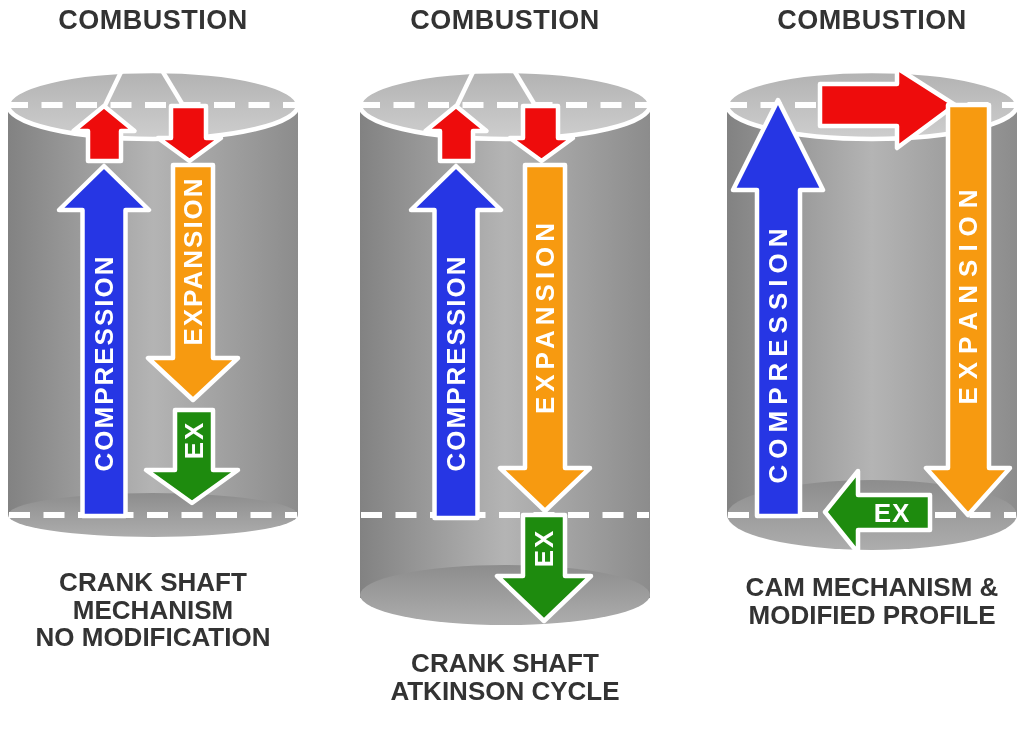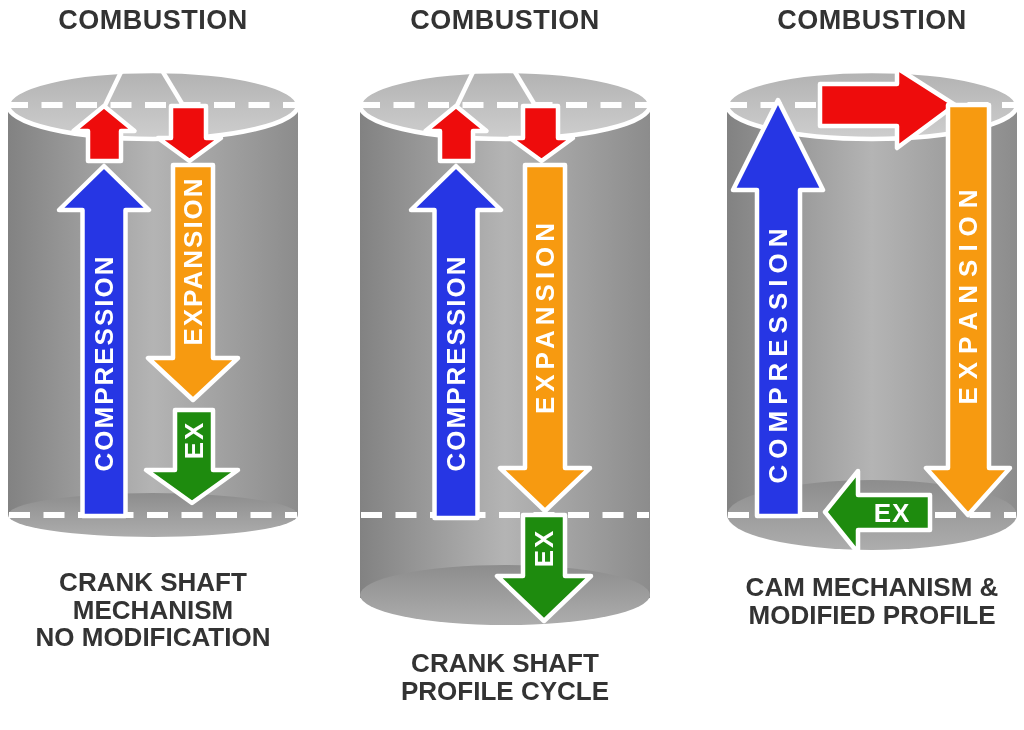--- a/index.html
+++ b/index.html
@@ -119,21 +119,21 @@
     <path class="arrow" fill="#f79a10" d="M170,102 L210,102 L210,405 L235,405 L190,448 L145,405 L170,405 Z"></path>
     <path class="arrow" fill="#1e8b0e" d="M168,452 L210,452 L210,513 L236,513 L189,558 L142,513 L168,513 Z"></path>
 
     <text class="vlabel" x="101" y="300" transform="rotate(-90 101 300)" dominant-baseline="central" letter-spacing="2">COMPRESSION</text>
     <text class="vlabel" x="190" y="253" transform="rotate(-90 190 253)" dominant-baseline="central" letter-spacing="5">EXPANSION</text>
     <text class="vlabel" x="189" y="485" transform="rotate(-90 189 485)" dominant-baseline="central" letter-spacing="2">EX</text>
   </svg>
 
   <div class="caption">
     <span>CRANK SHAFT</span>
-    <span>PROFILE CYCLE</span>
+    <span>ATKINSON CYCLE</span>
   </div>
 </div>
 
 <div class="panel" id="panel-right">
   <div class="cyl-title">COMBUSTION</div>
 
   <svg class="cyl-svg" width="300" height="490" viewBox="0 0 300 490">
     <defs>
       <linearGradient id="bodyG3" x1="0" y1="0" x2="1" y2="0">
         <stop offset="0" stop-color="#828282"></stop>

